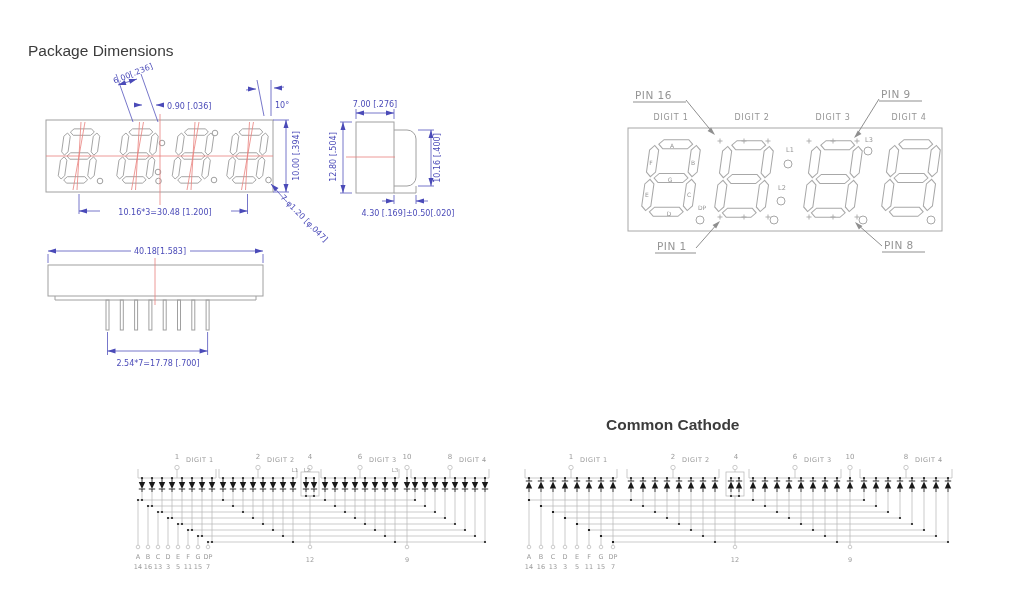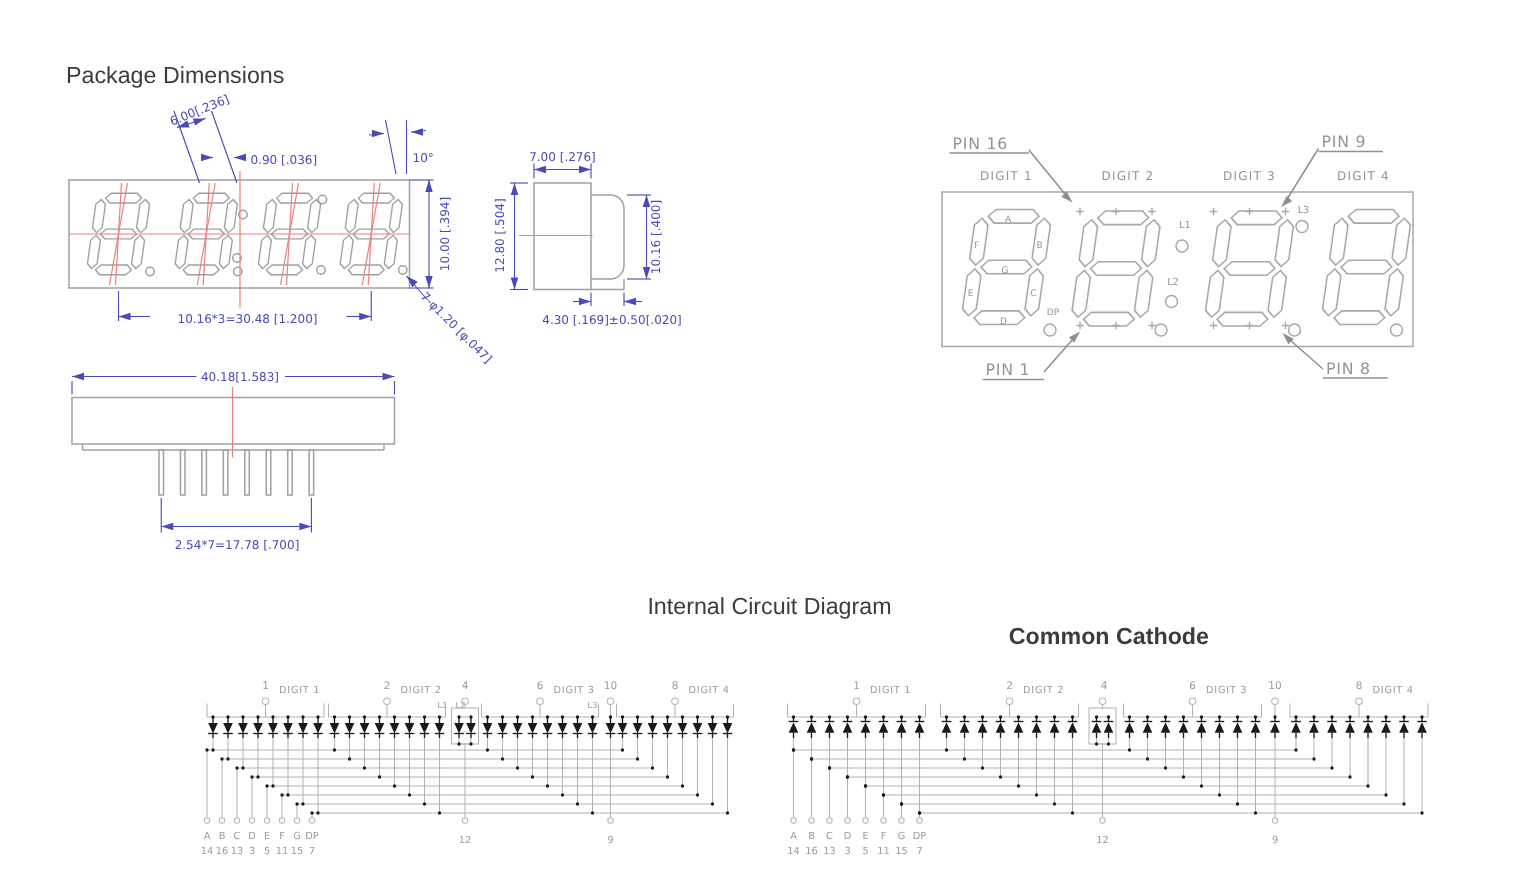--- a/index.html
+++ b/index.html
@@ -1,37 +1,36 @@
 <!DOCTYPE html>
 <html><head>
 <meta charset="utf-8">
 <style>
   html,body{margin:0;padding:0;background:#ffffff;}
   .canvas{position:relative;width:1024px;height:595px;background:#fff;overflow:hidden;
           font-family:"Liberation Sans",sans-serif;}
   .title{position:absolute;color:#3c3c3c;font-size:15.5px;white-space:nowrap;}
   .title.bold{font-weight:bold;}
-  .t-pkg{left:44px;top:42px;}
+  .t-pkg{left:28px;top:42px;}
   .t-pin{left:604px;top:42px;}
   .t-ic{left:380px;top:396px;width:266px;text-align:center;}
   .t-ca{left:219px;top:416px;width:200px;text-align:center;}
-  .t-cc{left:606px;top:416px;width:200px;text-align:right;}
+  .t-cc{left:606px;top:416px;width:200px;text-align:left;}
   svg{position:absolute;overflow:visible;}
   svg text{font-family:"DejaVu Sans",sans-serif;}
   .dimtx{fill:#4a4ab8;font-size:8px;}
   .graytx{fill:#949494;}
   .ckttx{fill:#9a9a9a;}
 </style>
 </head>
 <body>
 
 <div class="canvas">
 
   <div class="title t-pkg">Package Dimensions</div>
-  <div class="title t-ic">Internal Circuit Diagram</div>
   <div class="title t-cc bold">Common Cathode</div>
 
   <svg style="left:38px;top:64px" width="440" height="312" viewBox="0 0 440 312">
     <defs>
       <g id="sseg" fill="none">
         <polygon transform="translate(0,-26)" points="-13,0 -9.5,-3.5 9.5,-3.5 13,0 9.5,3.5 -9.5,3.5"></polygon>
         <polygon points="-13,0 -9.5,-3.5 9.5,-3.5 13,0 9.5,3.5 -9.5,3.5"></polygon>
         <polygon transform="translate(0,26)" points="-13,0 -9.5,-3.5 9.5,-3.5 13,0 9.5,3.5 -9.5,3.5"></polygon>
         <polygon transform="translate(-16,-13)" points="0,-12 3.5,-8.5 3.5,8.5 0,12 -3.5,8.5 -3.5,-8.5"></polygon>
         <polygon transform="translate(16,-13)" points="0,-12 3.5,-8.5 3.5,8.5 0,12 -3.5,8.5 -3.5,-8.5"></polygon>

